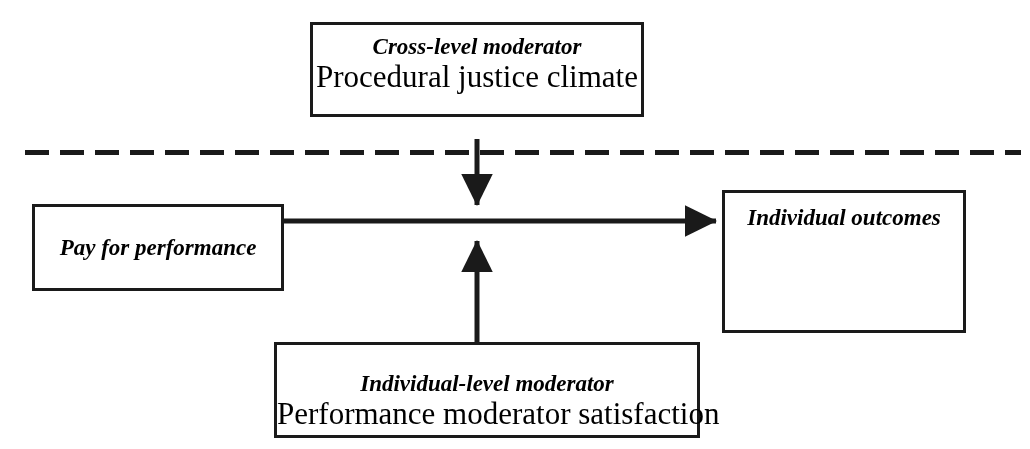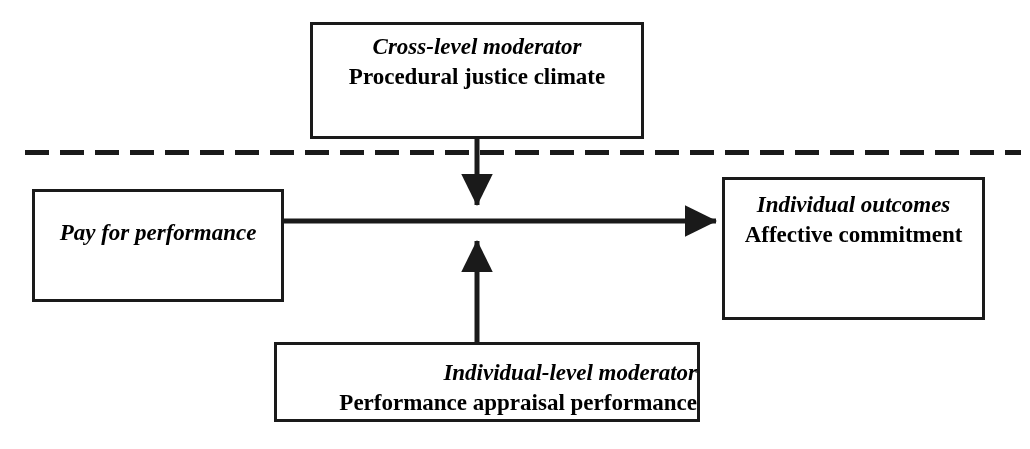--- a/index.html
+++ b/index.html
@@ -29,58 +29,57 @@
     z-index: 3;
   }
   .node-title {
     font-weight: bold;
     font-style: italic;
     font-size: 23px;
     line-height: 31px;
     white-space: nowrap;
   }
   .node-line {
-    font-weight: bold;
+    font-weight: normal;
     font-style: normal;
-    font-size: 23px;
+    font-size: 31px;
     line-height: 30px;
     white-space: nowrap;
   }
 
   
   #box-cross-level {
     left: 310px;
     top: 22px;
     width: 334px;
-    height: 117px;
+    height: 95px;
     padding-top: 6px;
   }
   #box-pay {
     left: 32px;
-    top: 189px;
+    top: 204px;
     width: 252px;
-    height: 113px;
+    height: 87px;
   }
   #box-pay .node-title {
     line-height: 81px;
   }
   #box-outcomes {
     left: 722px;
-    top: 177px;
-    width: 263px;
+    top: 190px;
+    width: 244px;
     height: 143px;
     padding-top: 9px;
   }
   #box-individual-level {
     left: 274px;
     top: 342px;
     width: 426px;
-    height: 80px;
-    padding-top: 12px;
-    text-align: right;
+    height: 96px;
+    padding-top: 23px;
   }
 
   
   #dashed-divider {
     position: absolute;
     left: 25px;
     top: 150px;
     width: 996px;
     height: 5px;
     z-index: 1;
@@ -133,21 +132,20 @@
     <div class="node-title">Cross-level moderator</div>
     <div class="node-line">Procedural justice climate</div>
   </div>
 
   <div class="node-box" id="box-pay">
     <div class="node-title">Pay for performance</div>
   </div>
 
   <div class="node-box" id="box-outcomes">
     <div class="node-title">Individual outcomes</div>
-    <div class="node-line">Affective commitment</div>
   </div>
 
   <div class="node-box" id="box-individual-level">
     <div class="node-title">Individual-level moderator</div>
-    <div class="node-line">Performance appraisal performance</div>
+    <div class="node-line">Performance moderator satisfaction</div>
   </div>
 
 </div>
 
 </body></html>

